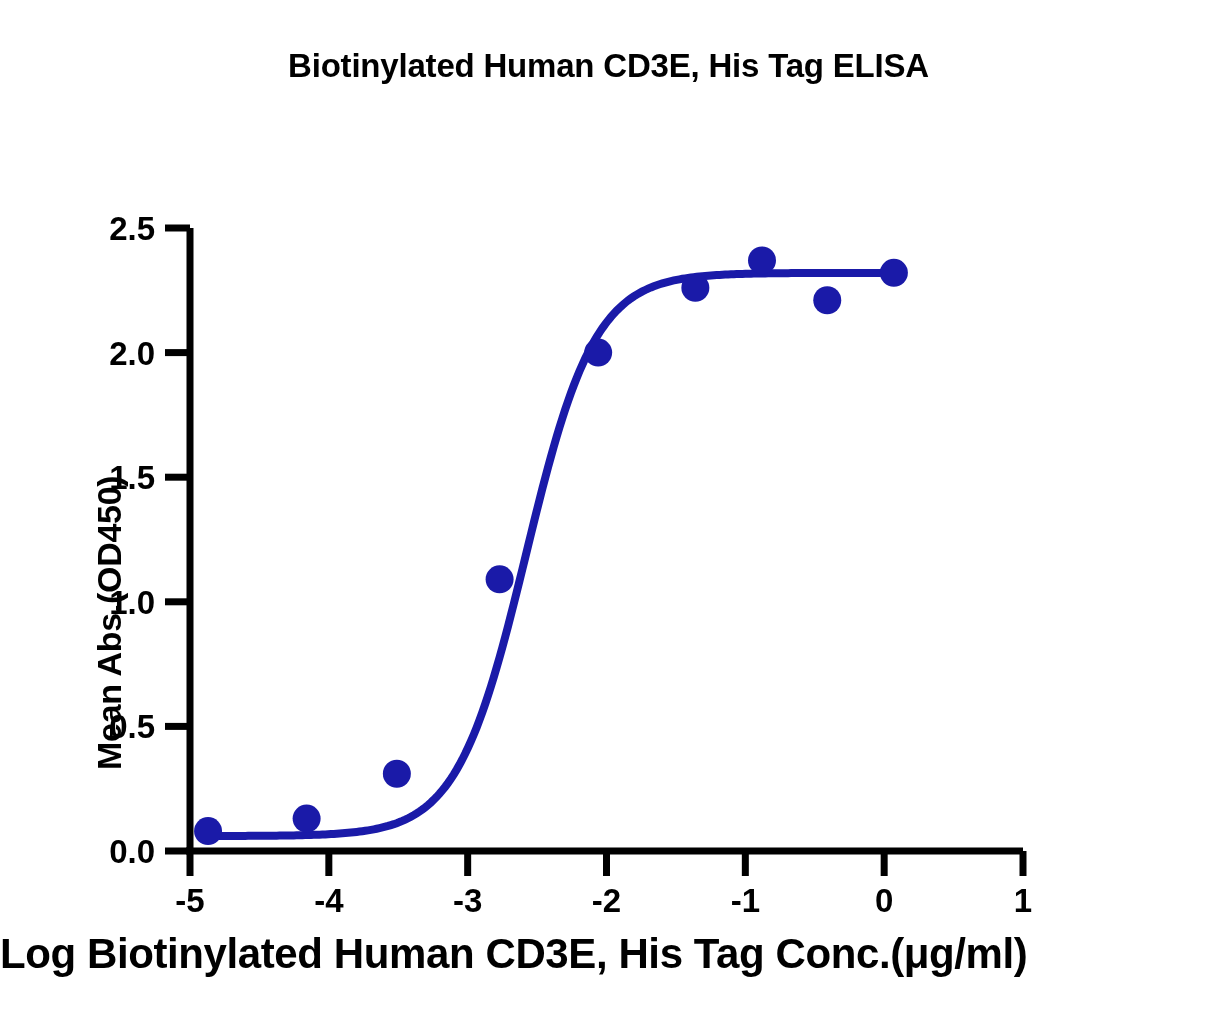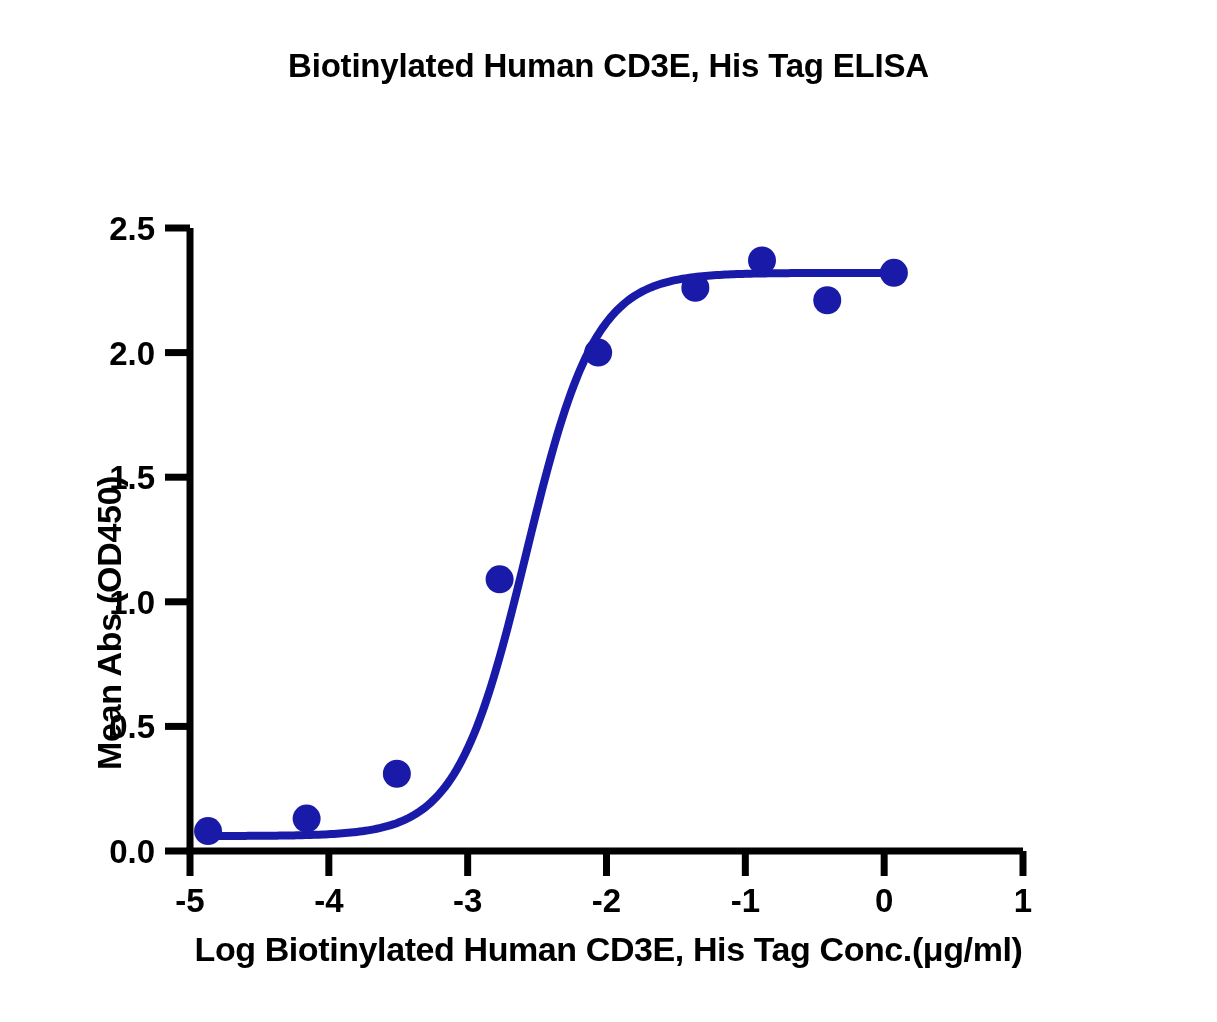--- a/index.html
+++ b/index.html
@@ -62,22 +62,22 @@
     font-size: 34px;
     font-weight: bold;
     white-space: nowrap;
     letter-spacing: -0.3px;
   }
   #x-axis-label {
     position: absolute;
     top: 930px;
     left: 0;
     width: 1217px;
-    text-align: center;
-    font-size: 34px;
+    text-align: left;
+    font-size: 42px;
     font-weight: bold;
     white-space: nowrap;
     letter-spacing: -0.4px;
   }
   .tick-text {
     font-family: "Liberation Sans", sans-serif;
     font-size: 33px;
     font-weight: bold;
     fill: #000000;
   }

